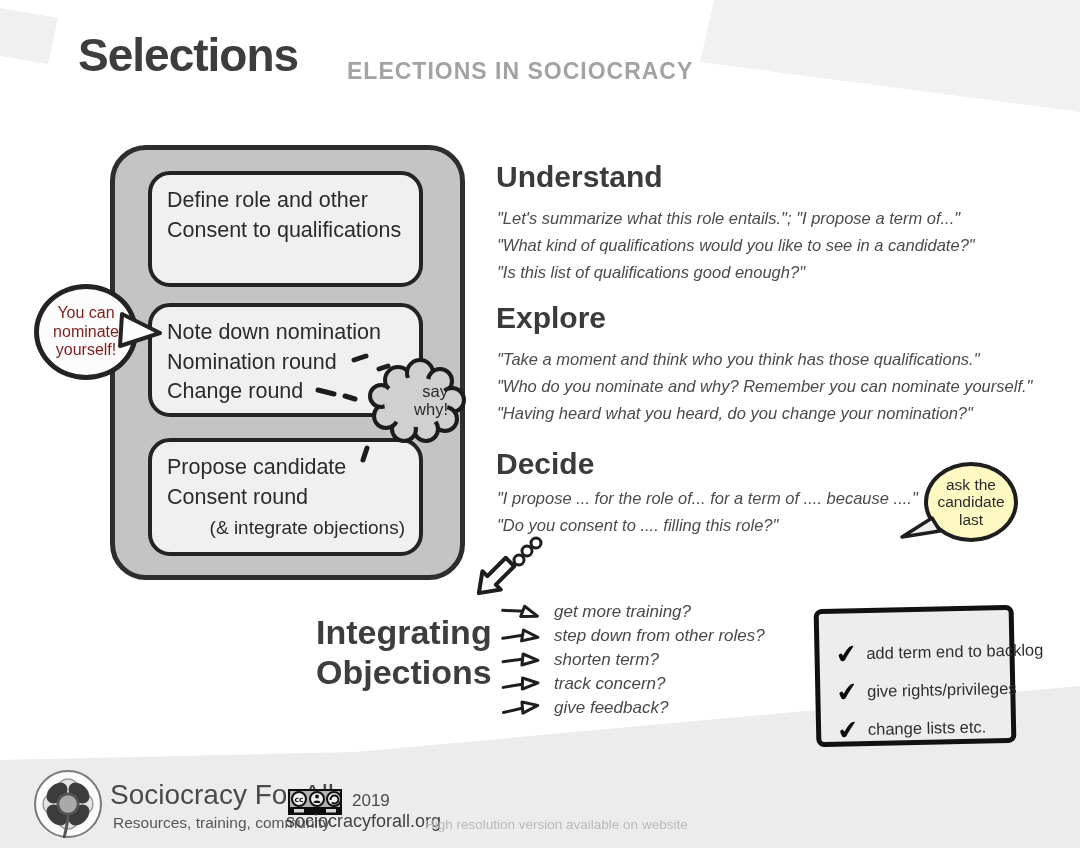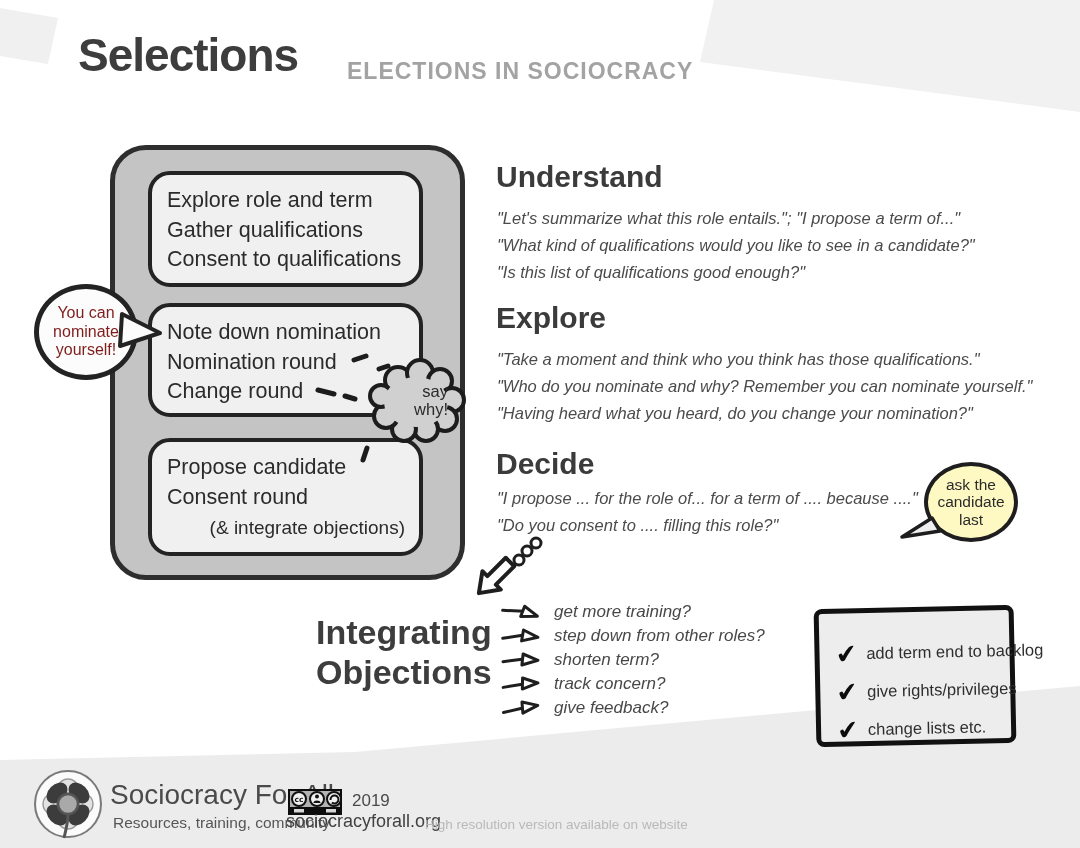--- a/index.html
+++ b/index.html
@@ -68,22 +68,21 @@
   <polygon points="0,8 58,18 48,64 0,56" fill="#f0f0f0"></polygon>
   <polygon points="714,0 1080,0 1080,112 700,62" fill="#f1f1f1"></polygon>
   <polygon points="0,760 355,752 1080,686 1080,848 0,848" fill="#ececec"></polygon>
 </svg>
 
 <div class="abs title">Selections</div>
 <div class="abs subtitle">ELECTIONS IN SOCIOCRACY</div>
 
 <div class="abs flow-wrap">
   <div class="flow-box fb1">
-    <div>Explore role and term</div>
-    <div>Gather qualifications</div>
+    <div>Define role and other</div>
     <div>Consent to qualifications</div>
   </div>
   <div class="flow-box fb2">
     <div>Note down nomination</div>
     <div>Nomination round</div>
     <div>Change round</div>
   </div>
   <div class="flow-box fb3">
     <div>Propose candidate</div>
     <div>Consent round</div>

